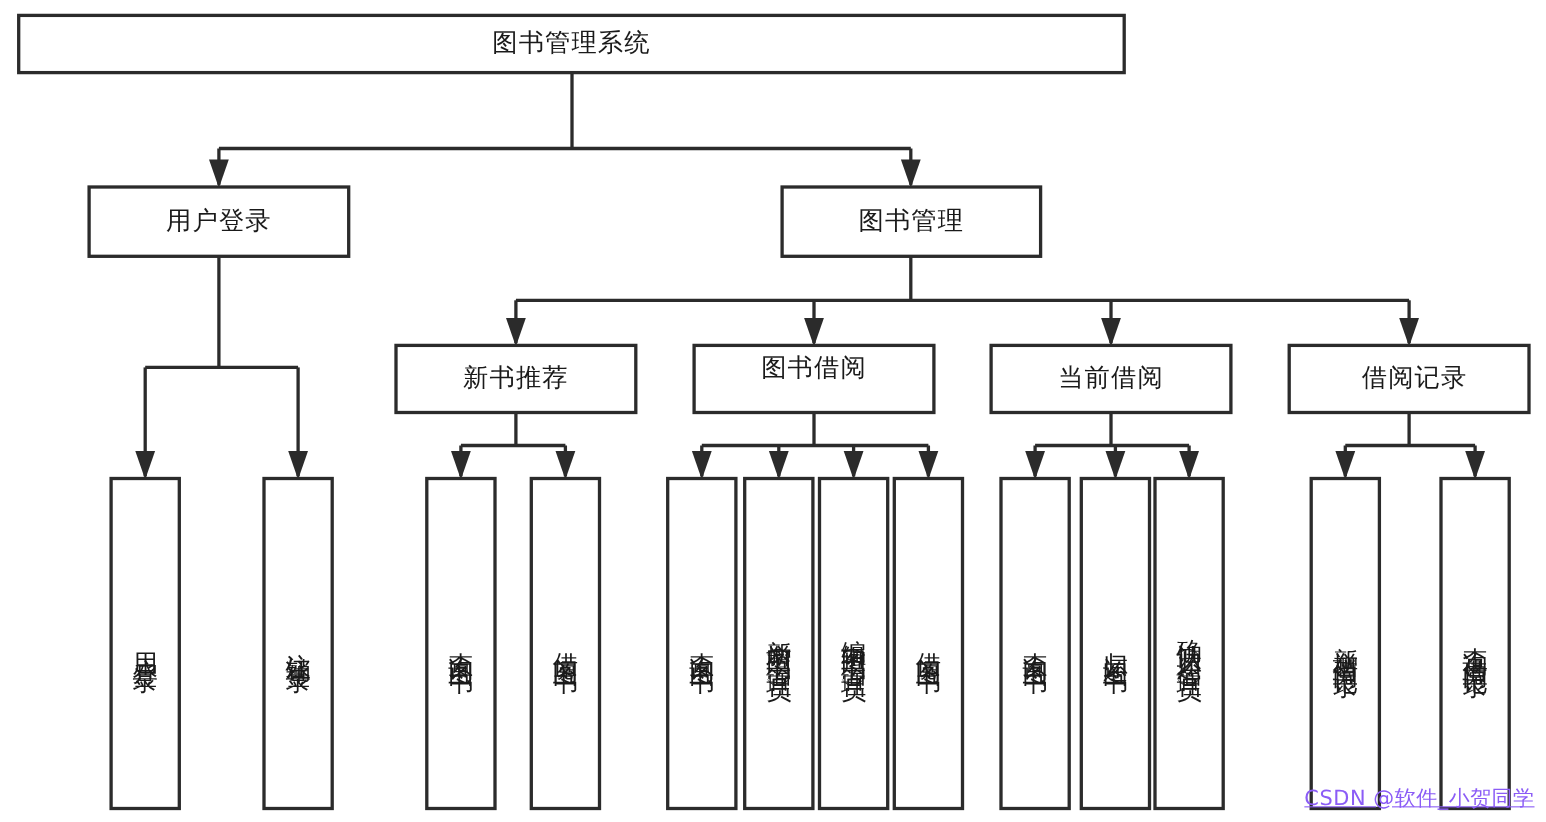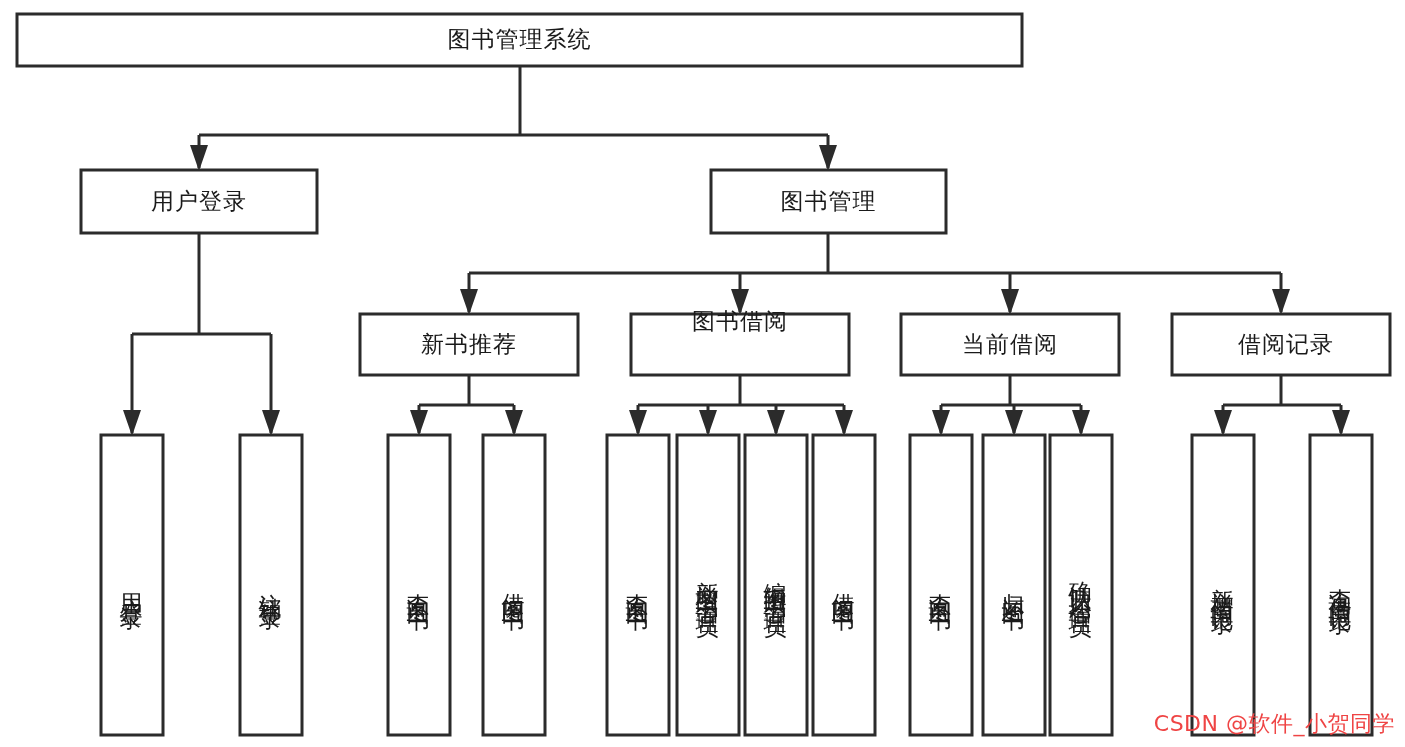--- a/index.html
+++ b/index.html
@@ -62,25 +62,26 @@
     font-size: 23px;
     letter-spacing: 5px;
     justify-content: center;
     align-items: center;
     text-align: center;
   }
   .watermark {
     position: absolute;
     right: 10px;
     bottom: 8px;
-    font-size: 22px;
-    color: #ef4444;
+    font-size: 19px;
+    color: #8b5cf6;
     font-family: "DejaVu Sans", "Liberation Sans", sans-serif;
     white-space: nowrap;
     letter-spacing: 0.5px;
+    text-decoration: underline;
   }
 </style>
 </head>
 <body>
 
 <div id="diagram-root">
 
   <svg class="diagram-canvas" viewBox="0 0 1405 747">
     <g id="connectors-layer">
         <line x1="520" y1="66" x2="520" y2="135" class="conn-line"></line>
@@ -158,21 +159,21 @@
         <rect x="1192" y="435" width="62" height="300" class="node-box"></rect>
         <rect x="1310" y="435" width="62" height="300" class="node-box"></rect>
       </g>
   </svg>
 
   <div id="labels-layer">
       <div class="node-label horiz" style="left: 17px; top: 14px; width: 1005px; height: 52px;">图书管理系统</div>
       <div class="node-label horiz" style="left: 81px; top: 170px; width: 236px; height: 63px;">用户登录</div>
       <div class="node-label horiz" style="left: 711px; top: 170px; width: 235px; height: 63px;">图书管理</div>
       <div class="node-label horiz" style="left: 360px; top: 314px; width: 218px; height: 61px;">新书推荐</div>
-      <div class="node-label horiz" style="left: 631px; top: 300px; width: 218px; height: 43px;">图书借阅</div>
+      <div class="node-label horiz" style="left: 631px; top: 314px; width: 218px; height: 43px;">图书借阅</div>
       <div class="node-label horiz" style="left: 901px; top: 314px; width: 218px; height: 61px; border-radius: 29px;">当前借阅</div>
       <div class="node-label horiz" style="left: 1172px; top: 314px; width: 228px; height: 61px;">借阅记录</div>
       <div class="node-label vert" style="left: 101px; top: 435px; width: 62px; height: 300px;">用户登录</div>
       <div class="node-label vert" style="left: 240px; top: 435px; width: 62px; height: 300px;">注销登录</div>
       <div class="node-label vert" style="left: 388px; top: 435px; width: 62px; height: 300px;">查询图书</div>
       <div class="node-label vert" style="left: 483px; top: 435px; width: 62px; height: 300px;">借阅图书</div>
       <div class="node-label vert" style="left: 607px; top: 435px; width: 62px; height: 300px;">查询图书</div>
       <div class="node-label vert" style="left: 677px; top: 435px; width: 62px; height: 300px;">新增图书（管理员）</div>
       <div class="node-label vert" style="left: 745px; top: 435px; width: 62px; height: 300px;">编辑图书（管理员）</div>
       <div class="node-label vert" style="left: 813px; top: 435px; width: 62px; height: 300px;">借阅图书</div>

